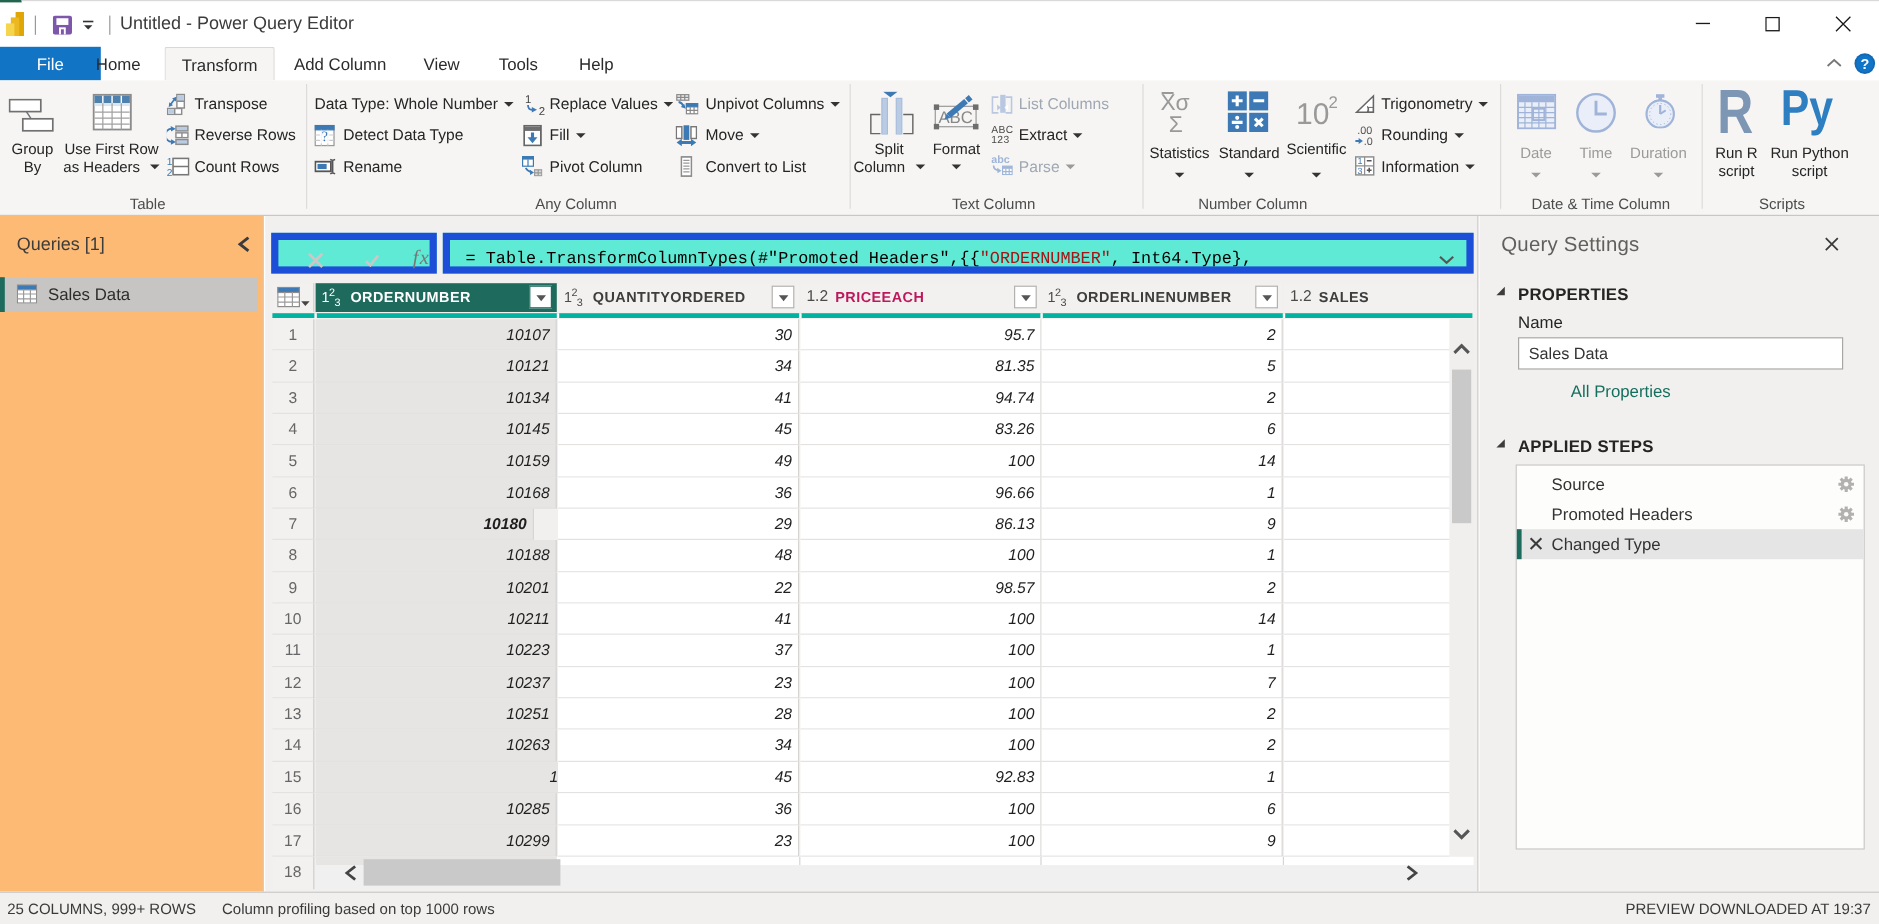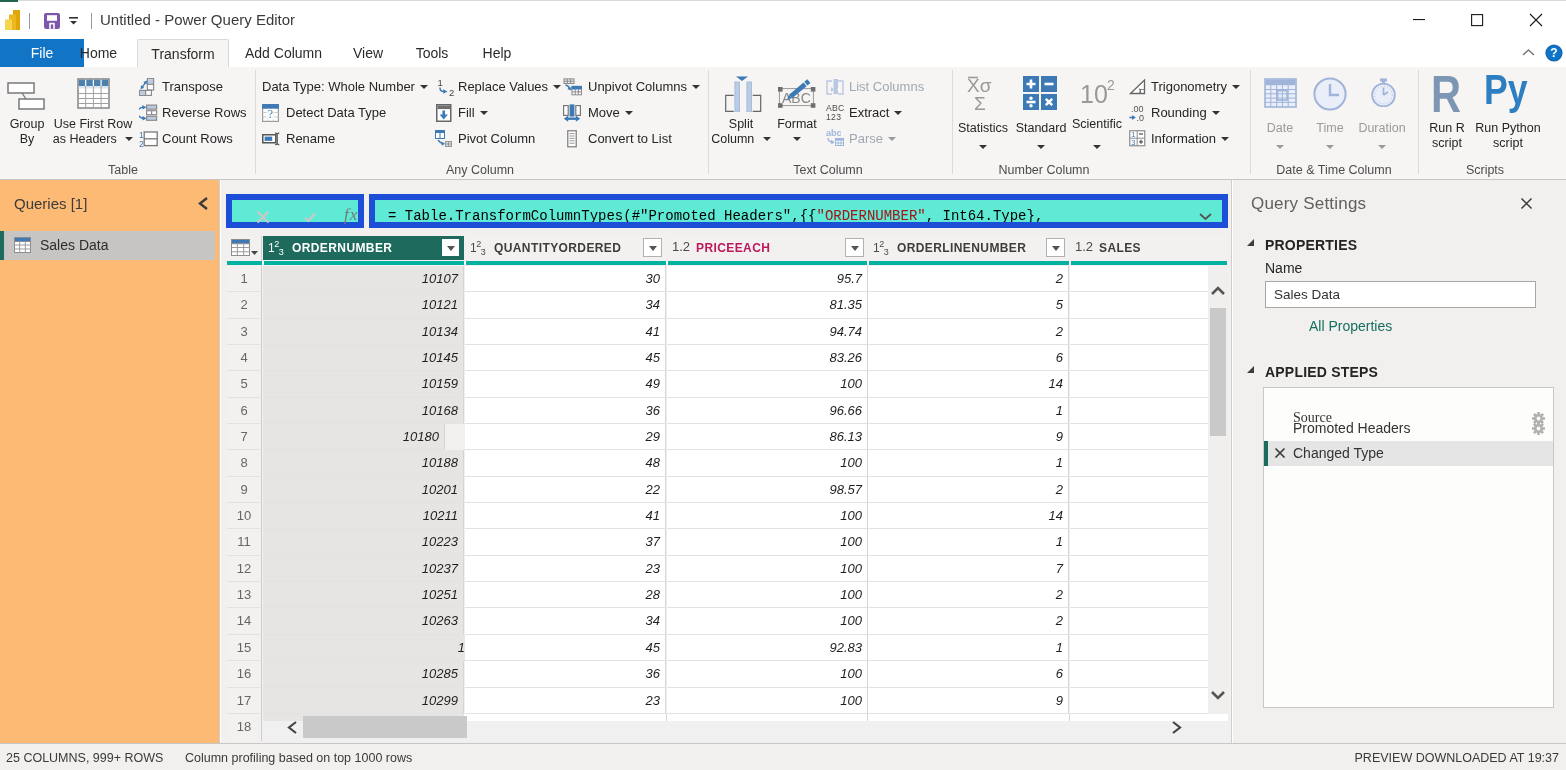--- a/index.html
+++ b/index.html
@@ -537,21 +537,21 @@
           <div class="cell" style="width:35px;">16</div>
           <div class="cell" style="width:35px;">17</div>
         </div>
 <div class="col selcol" style="left:36px;">
           <div class="cell" style="width:201px;">10107</div>
           <div class="cell" style="width:201px;">10121</div>
           <div class="cell" style="width:201px;">10134</div>
           <div class="cell" style="width:201px;">10145</div>
           <div class="cell" style="width:201px;">10159</div>
           <div class="cell" style="width:201px;">10168</div>
-          <div class="cell" style="width:182px;">10180</div>
+          <div class="cell" style="width:182px;font-weight:bold;">10180</div>
           <div class="cell" style="width:201px;">10188</div>
           <div class="cell" style="width:201px;">10201</div>
           <div class="cell" style="width:201px;">10211</div>
           <div class="cell" style="width:201px;">10223</div>
           <div class="cell" style="width:201px;">10237</div>
           <div class="cell" style="width:201px;">10251</div>
           <div class="cell" style="width:201px;">10263</div>
           <div class="cell" style="width:237px;">10275</div>
           <div class="cell" style="width:201px;">10285</div>
           <div class="cell" style="width:201px;">10299</div>
@@ -665,21 +665,21 @@
         <path d="M1.5 1.5 L11.5 11.5 M11.5 1.5 L1.5 11.5" stroke="#3b3b3b" stroke-width="1.5" fill="none"></path>
       </svg>
 <div class="abs secmark" style="left:14px;top:59px;"></div>
 <div class="abs sechdr" style="left:32px;top:57px;">PROPERTIES</div>
 <div id="namelbl" class="abs ">Name</div>
 <div id="nameinput" class="abs ">Sales Data</div>
 <div id="allprops" class="abs ">All Properties</div>
 <div class="abs secmark" style="left:14px;top:186px;"></div>
 <div class="abs sechdr" style="left:32px;top:184px;">APPLIED STEPS</div>
 <div id="stepsbox" class="abs">
-        <div class="step" style="top:18px;font-family:Liberation Serif, serif;">
+        <div class="step" style="top:3px;">
           <span class="nm">Source</span>
           <svg class="abs" style="right:7px;top:5px;" width="15" height="15" viewBox="0 0 15 15">
             <g stroke="#b3b1af" stroke-width="2.6">
               <path d="M7.5 1 V14 M1 7.5 H14 M2.9 2.9 L12.1 12.1 M12.1 2.9 L2.9 12.1"></path>
             </g>
             <circle cx="7.5" cy="7.5" r="4.6" fill="#b3b1af"></circle>
             <circle cx="7.5" cy="7.5" r="1.9" fill="#fbfbfa"></circle>
           </svg>
         </div>
         <div class="step" style="top:28px;">

